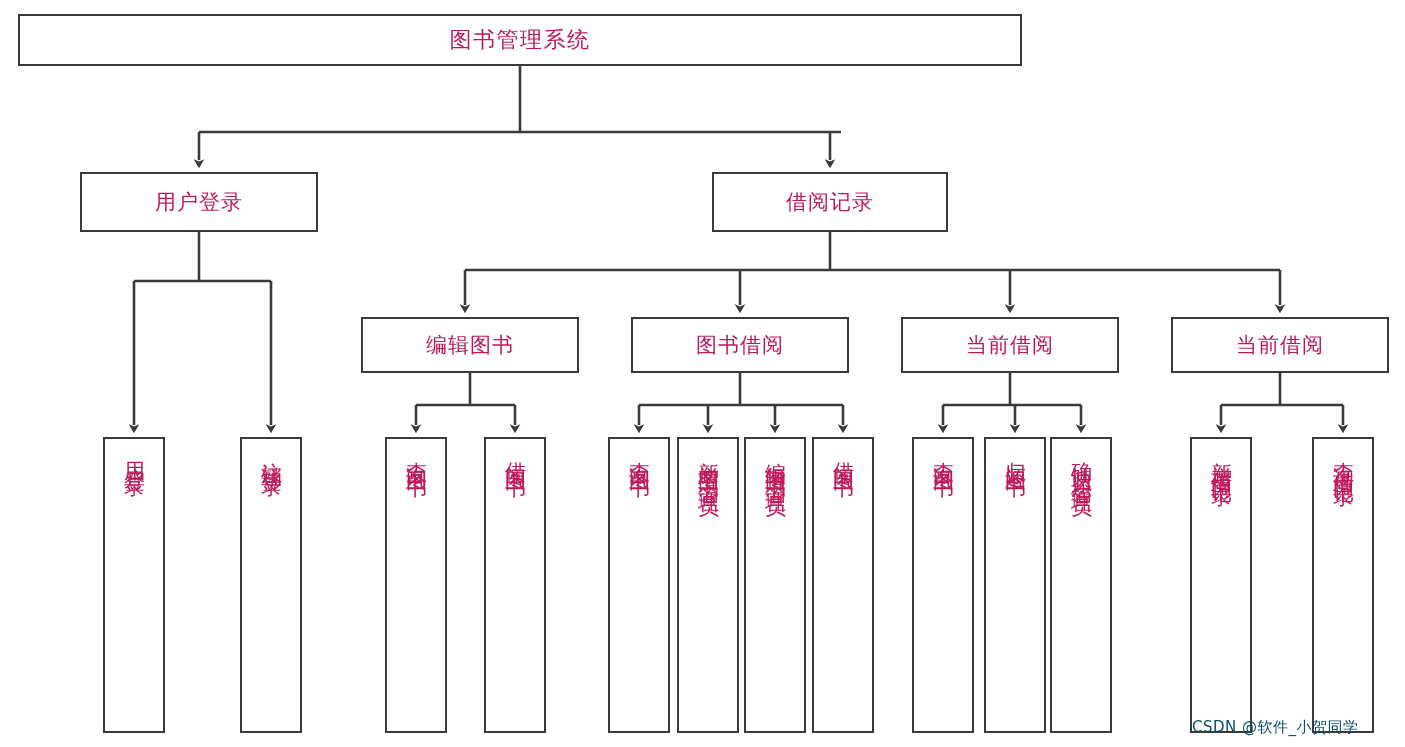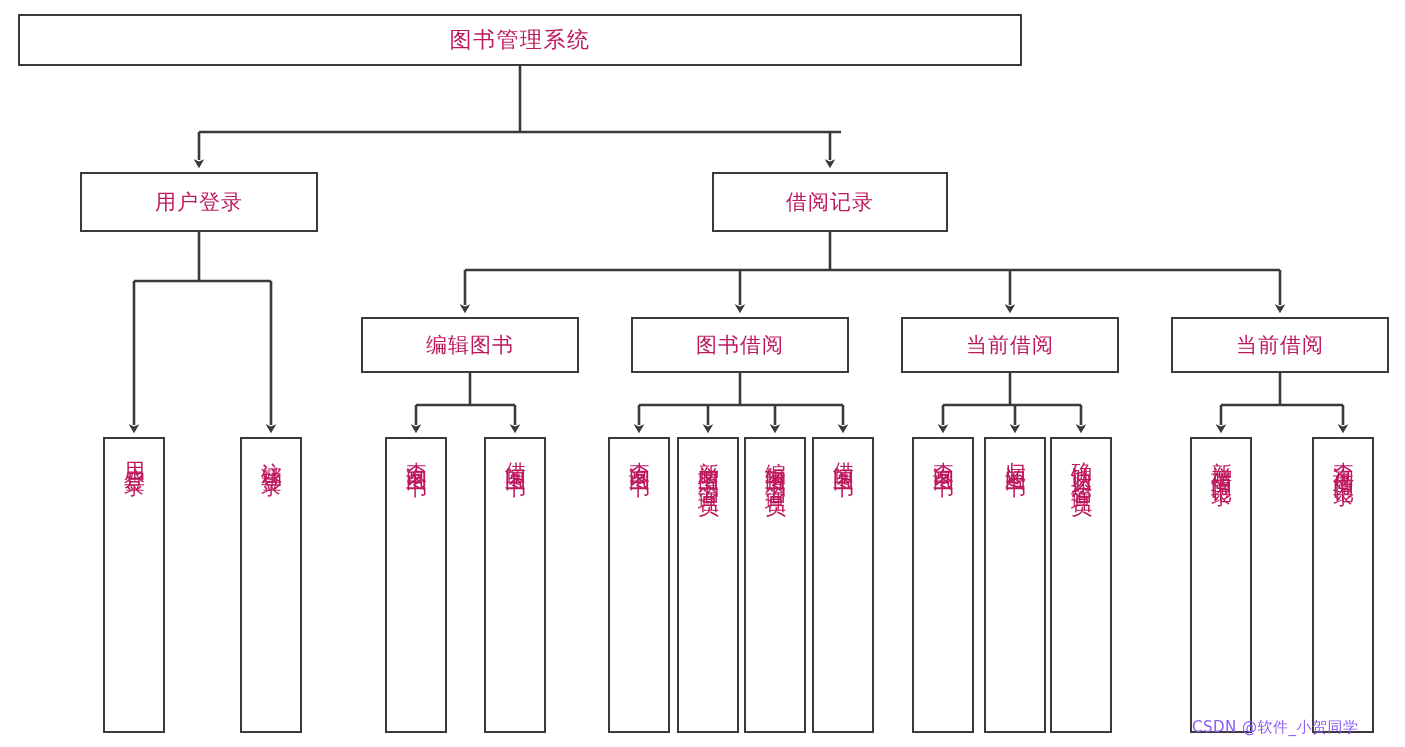--- a/index.html
+++ b/index.html
@@ -61,21 +61,21 @@
     writing-mode: vertical-rl;
     text-orientation: upright;
     font-size: 21px;
     letter-spacing: 5px;
     line-height: 1;
     white-space: nowrap;
   }
   .watermark {
     position: absolute;
     font-size: 15px;
-    color: #8b5cf6;
+    color: #0c4a6e;
     white-space: nowrap;
     letter-spacing: 0.5px;
     font-family: "DejaVu Sans", "Liberation Sans", sans-serif;
   }
 </style>
 </head>
 <body>
 
 <div id="diagram-root">
 

